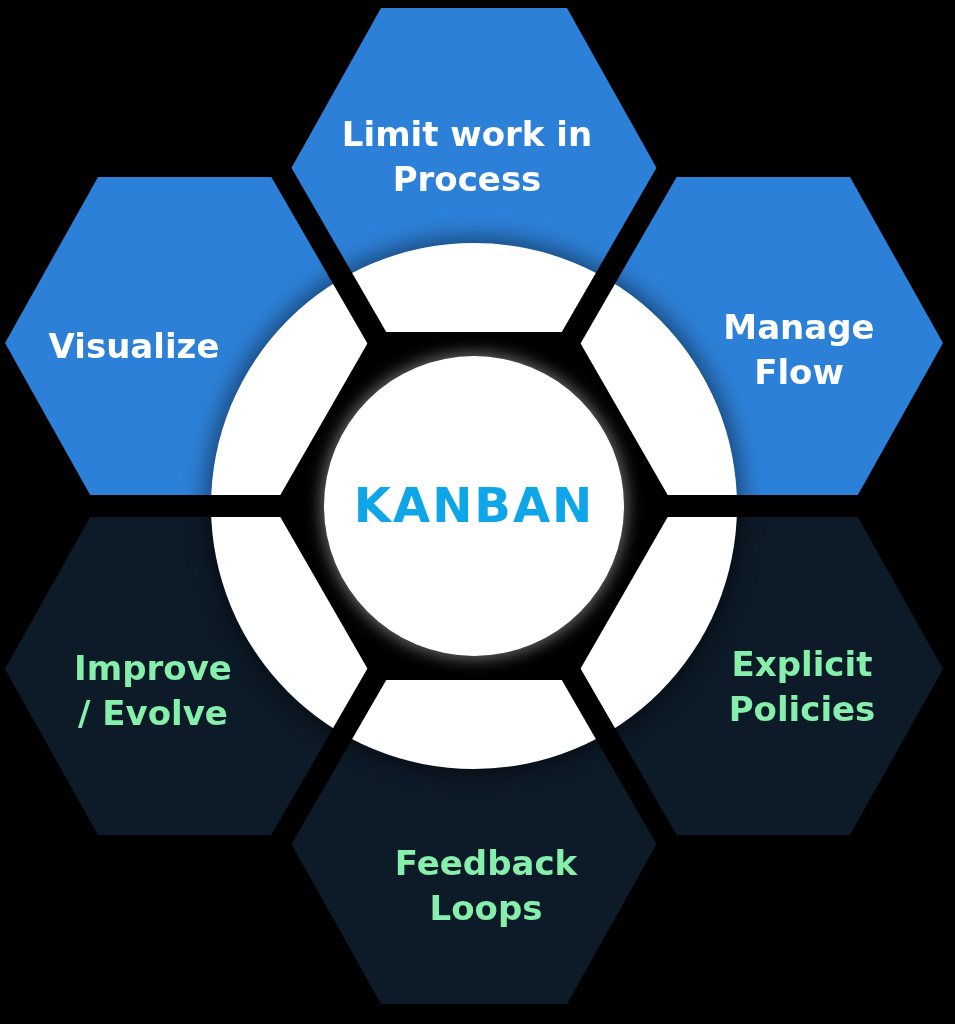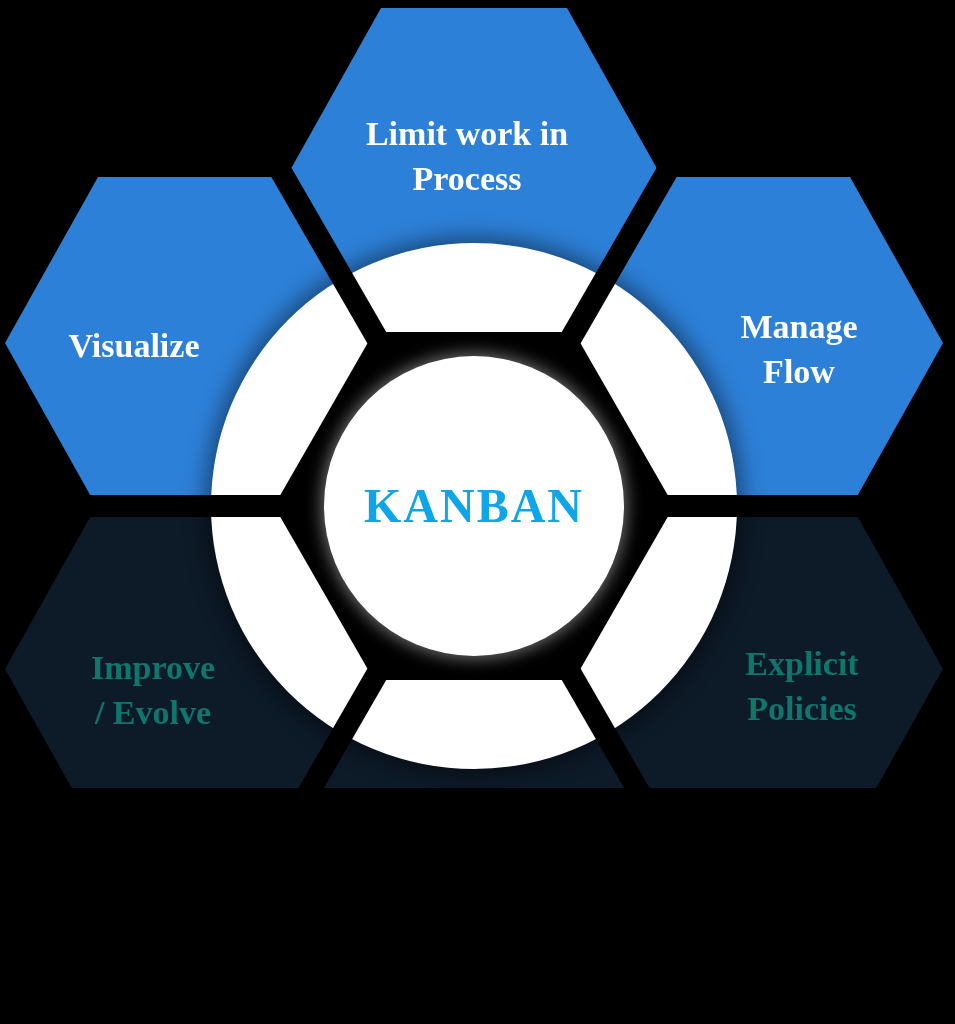--- a/index.html
+++ b/index.html
@@ -4,24 +4,23 @@
 <style>
   html, body {
     margin: 0;
     padding: 0;
     background: #000000;
     font-family: "DejaVu Sans", "Liberation Sans", sans-serif;
   }
   .canvas {
     position: relative;
     width: 955px;
-    height: 788px;
+    height: 1024px;
     background: #000000;
     overflow: hidden;
-    font-family: Liberation Serif, serif;
   }
 
   
   .hex {
     position: absolute;
     width: 372px;
     height: 332px;
     clip-path: polygon(0% 50%, 25% 0%, 75% 0%, 100% 50%, 75% 100%, 25% 100%);
     z-index: 1;
   }
@@ -91,21 +90,21 @@
     text-align: center;
     white-space: pre-line;
     font-weight: bold;
     font-size: 34px;
     line-height: 1.32;
     letter-spacing: 0px;
     z-index: 6;
     pointer-events: none;
   }
   .label.white { color: #ffffff; }
-  .label.blue  { color: #0f766e; }
+  .label.blue  { color: #86efac; }
 
   .label-limit    { left: 467px; top: 157px; }
   .label-visualize{ left: 134px; top: 346px; }
   .label-manage   { left: 799px; top: 350px; }
   .label-improve  { left: 153px; top: 691px; }
   .label-explicit { left: 802px; top: 687px; }
   .label-feedback { left: 486px; top: 886px; }
 
   .label-kanban {
     position: absolute;
@@ -146,16 +145,18 @@
 
   <div class="label white label-limit">Limit work in
 Process</div>
   <div class="label white label-manage">Manage
 Flow</div>
   <div class="label white label-visualize">Visualize</div>
   <div class="label blue label-improve">Improve
 / Evolve</div>
   <div class="label blue label-explicit">Explicit
 Policies</div>
+  <div class="label blue label-feedback">Feedback
+Loops</div>
 
   <div class="label-kanban">KANBAN</div>
 
 </div>
 
 </body></html>

